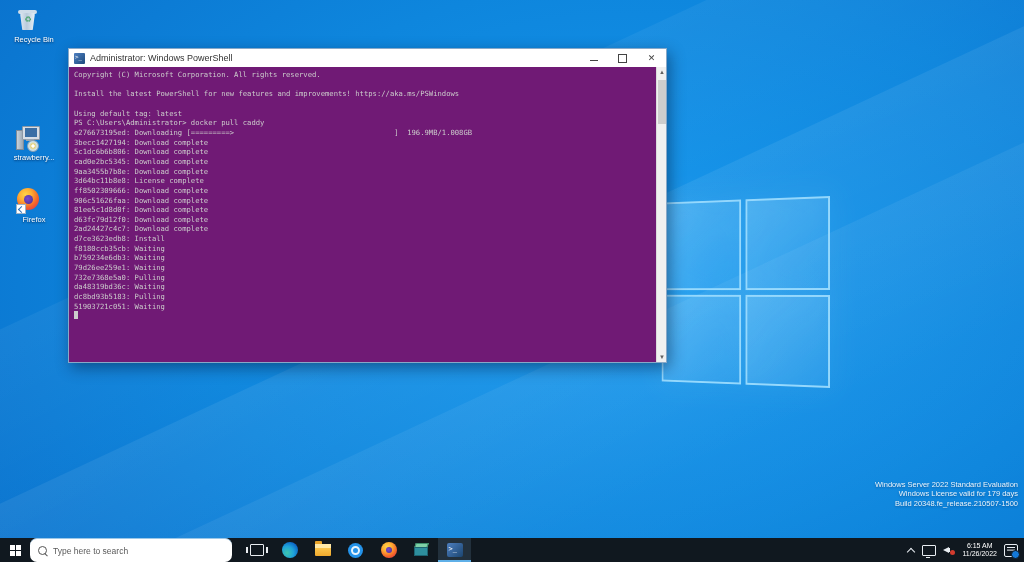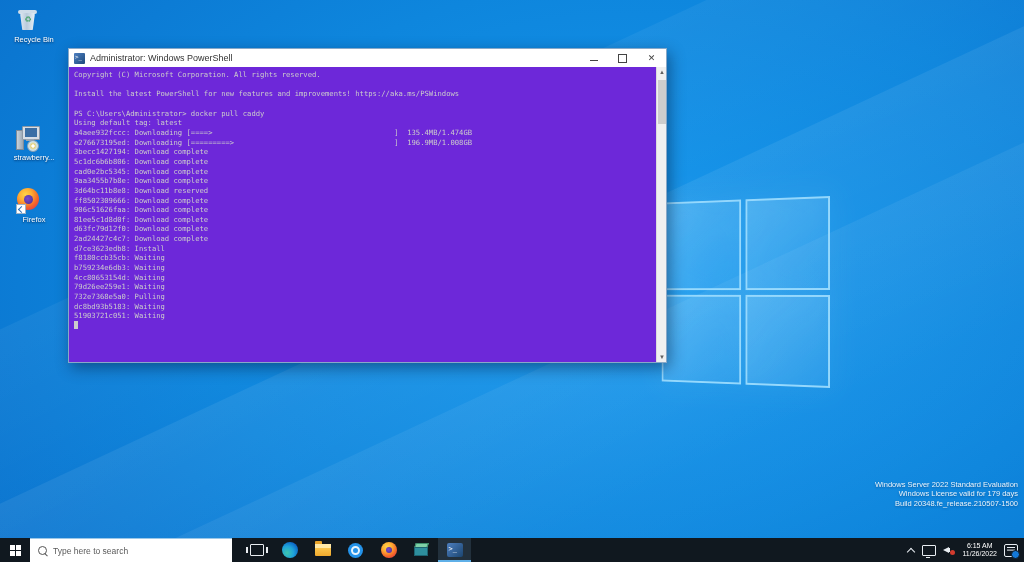--- a/index.html
+++ b/index.html
@@ -64,21 +64,21 @@
     border-radius:1px;margin-right:5px;position:relative;flex:0 0 auto;}
   .tb-icon::after{content:">_";position:absolute;left:1px;top:0px;font-size:6px;color:#fff;
     font-family:"DejaVu Sans Mono",monospace;}
   .tb-title{font-size:9px;color:#333;white-space:nowrap;}
   .tb-btns{margin-left:auto;display:flex;height:100%;}
   .tb-btn{width:29px;height:100%;display:flex;align-items:center;justify-content:center;
     font-size:9px;color:#444;}
   .glyph-max{width:7px;height:7px;border:1px solid #444;}
   .glyph-min{width:8px;height:1px;background:#444;margin-top:4px;}
 
-  .term{position:absolute;left:0;top:18px;right:10px;bottom:0;background:#6d28d9;
+  .term{position:absolute;left:0;top:18px;right:10px;bottom:0;background:#701a75;
     padding:3px 0 0 5px;overflow:hidden;
     font-family:"DejaVu Sans Mono", monospace;font-size:7.2px;line-height:9.65px;color:#cccccc;}
   .term-line{white-space:pre;min-height:9.65px;}
   .cursor{display:inline-block;width:4.4px;height:8px;background:#cccccc;vertical-align:-1px;}
 
   .scrollbar{position:absolute;top:18px;right:0;width:10px;bottom:0;background:#f0f0f0;
     border-left:1px solid #dcdcdc;box-sizing:border-box;}
   .sb-arrow{position:absolute;left:0;width:10px;height:10px;color:#606060;font-size:6px;
     line-height:10px;text-align:center;}
   .sb-up{top:0;}
@@ -90,21 +90,21 @@
     color:rgba(255,255,255,0.92);font-size:7.5px;line-height:9.5px;
     text-shadow:0 1px 2px rgba(0,50,110,0.5);}
 
   
   .taskbar{position:absolute;left:0;right:0;bottom:0;height:24px;background:#10181f;
     display:flex;align-items:stretch;}
   .tb-start{width:30px;display:flex;align-items:center;justify-content:center;flex:0 0 auto;}
   .start-grid{display:grid;grid-template-columns:5px 5px;grid-template-rows:5px 5px;gap:1px;}
   .start-grid span{background:#fff;}
   .searchbox{width:202px;background:#ffffff;display:flex;align-items:center;gap:6px;
-    padding-left:8px;box-sizing:border-box;flex:0 0 auto;border-top:1px solid #9cc8e8;}
+    padding-left:8px;box-sizing:border-box;flex:0 0 auto;border-top:1px solid #9cc8e8;border-radius:7px;}
   .mag{width:7px;height:7px;border:1.4px solid #555;border-radius:50%;position:relative;flex:0 0 auto;}
   .mag::after{content:"";position:absolute;left:6px;top:6px;width:4px;height:1.4px;background:#555;
     transform:rotate(45deg);transform-origin:0 0;}
   .search-txt{font-size:8.5px;color:#5a5a5a;}
   .tb-apps{display:flex;align-items:stretch;margin-left:8px;}
   .tb-app{width:33px;display:flex;align-items:center;justify-content:center;}
   .tb-app.active{background:#22303c;box-shadow:inset 0 -2px 0 #5fb0e8;}
 
   .i-taskview{width:12px;height:10px;border:1.2px solid #eaeef2;border-radius:1px;position:relative;}
   .i-taskview::before,.i-taskview::after{content:"";position:absolute;top:2px;width:2px;height:6px;background:#eaeef2;}
@@ -213,41 +213,40 @@
         <div class="tb-btn">✕</div>
       </div>
     </div>
 
     <div class="term">
       <div>
           <div class="term-line">Copyright (C) Microsoft Corporation. All rights reserved.</div>
           <div class="term-line"></div>
           <div class="term-line">Install the latest PowerShell for new features and improvements! https://aka.ms/PSWindows</div>
           <div class="term-line"></div>
+          <div class="term-line">Using default tag: latest</div>
           <div class="term-line">PS C:\Users\Administrator&gt; docker pull caddy</div>
-          <div class="term-line">Using default tag: latest</div>
-          <div class="term-line">a4aee932fccc: Downloading [====&gt;                                          ]  135.4MB/1.474GB</div>
           <div class="term-line">e276673195ed: Downloading [=========&gt;                                     ]  196.9MB/1.008GB</div>
           <div class="term-line">3becc1427194: Download complete</div>
           <div class="term-line">5c1dc6b6b806: Download complete</div>
           <div class="term-line">cad0e2bc5345: Download complete</div>
           <div class="term-line">9aa3455b7b8e: Download complete</div>
-          <div class="term-line">3d64bc11b8e8: Download reserved</div>
+          <div class="term-line">3d64bc11b8e8: License complete</div>
           <div class="term-line">ff8502309666: Download complete</div>
           <div class="term-line">906c51626faa: Download complete</div>
           <div class="term-line">81ee5c1d8d0f: Download complete</div>
           <div class="term-line">d63fc79d12f0: Download complete</div>
           <div class="term-line">2ad24427c4c7: Download complete</div>
           <div class="term-line">d7ce3623edb8: Install</div>
           <div class="term-line">f8180ccb35cb: Waiting</div>
           <div class="term-line">b759234e6db3: Waiting</div>
-          <div class="term-line">4cc80653154d: Waiting</div>
           <div class="term-line">79d26ee259e1: Waiting</div>
           <div class="term-line">732e7368e5a0: Pulling</div>
-          <div class="term-line">dc8bd93b5183: Waiting</div>
+          <div class="term-line">da48319bd36c: Waiting</div>
+          <div class="term-line">dc8bd93b5183: Pulling</div>
           <div class="term-line">51903721c051: Waiting</div>
         </div>
       <div class="term-line"><span class="cursor"></span></div>
     </div>
 
     <div class="scrollbar">
       <div class="sb-arrow sb-up">▲</div>
       <div class="sb-thumb"></div>
       <div class="sb-arrow sb-down">▼</div>
     </div>

